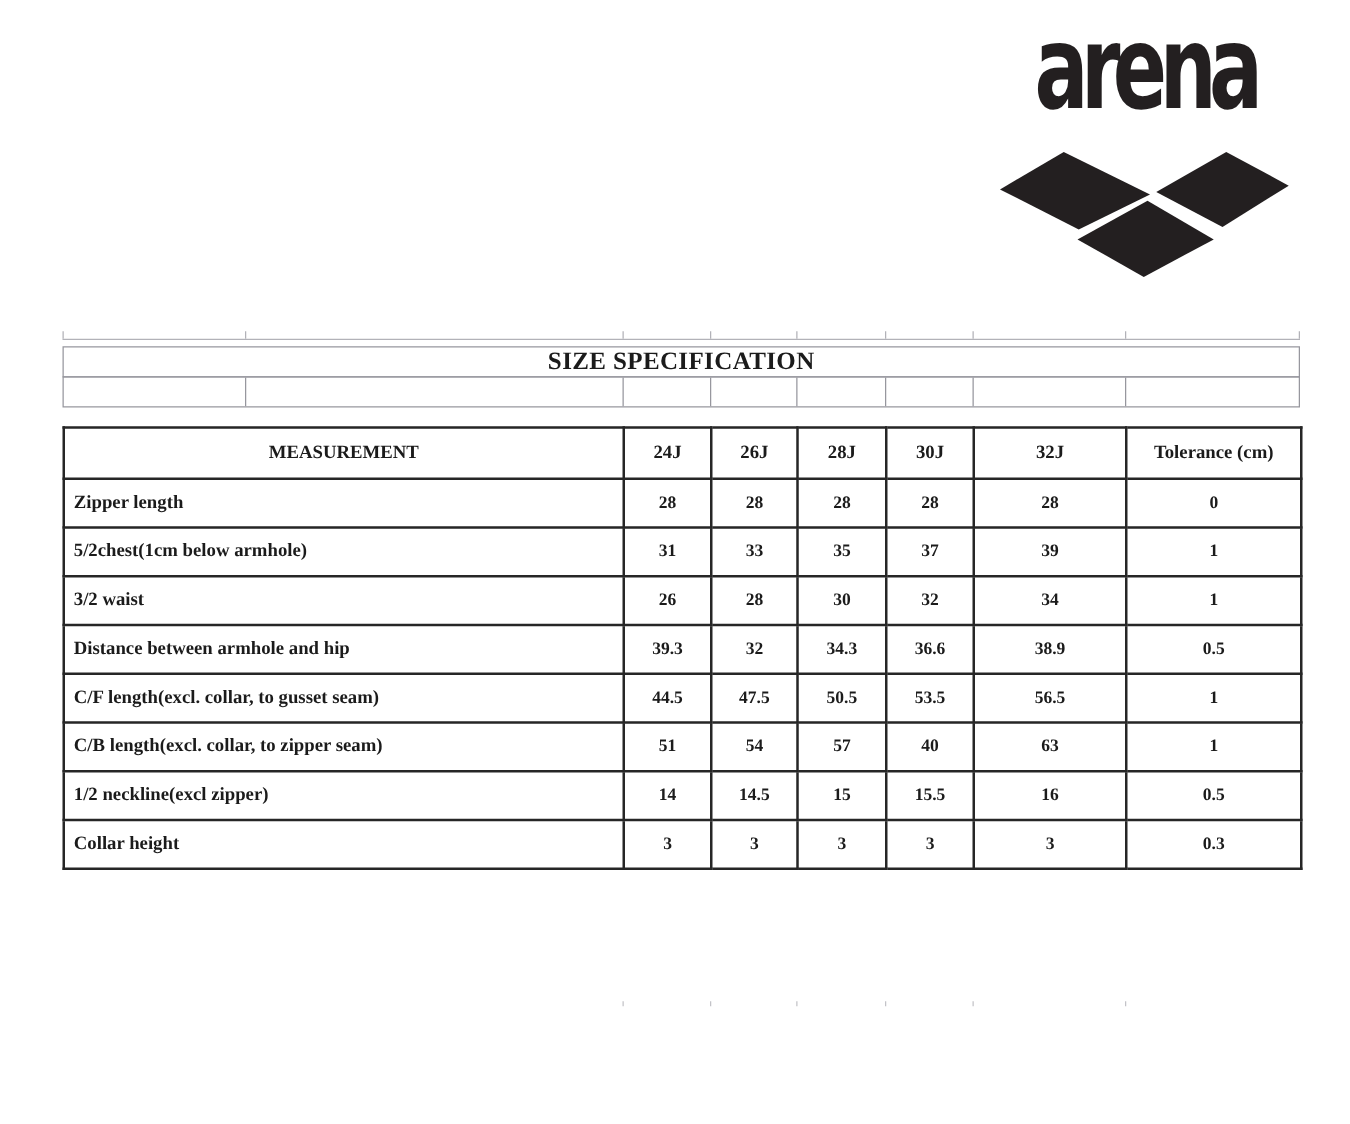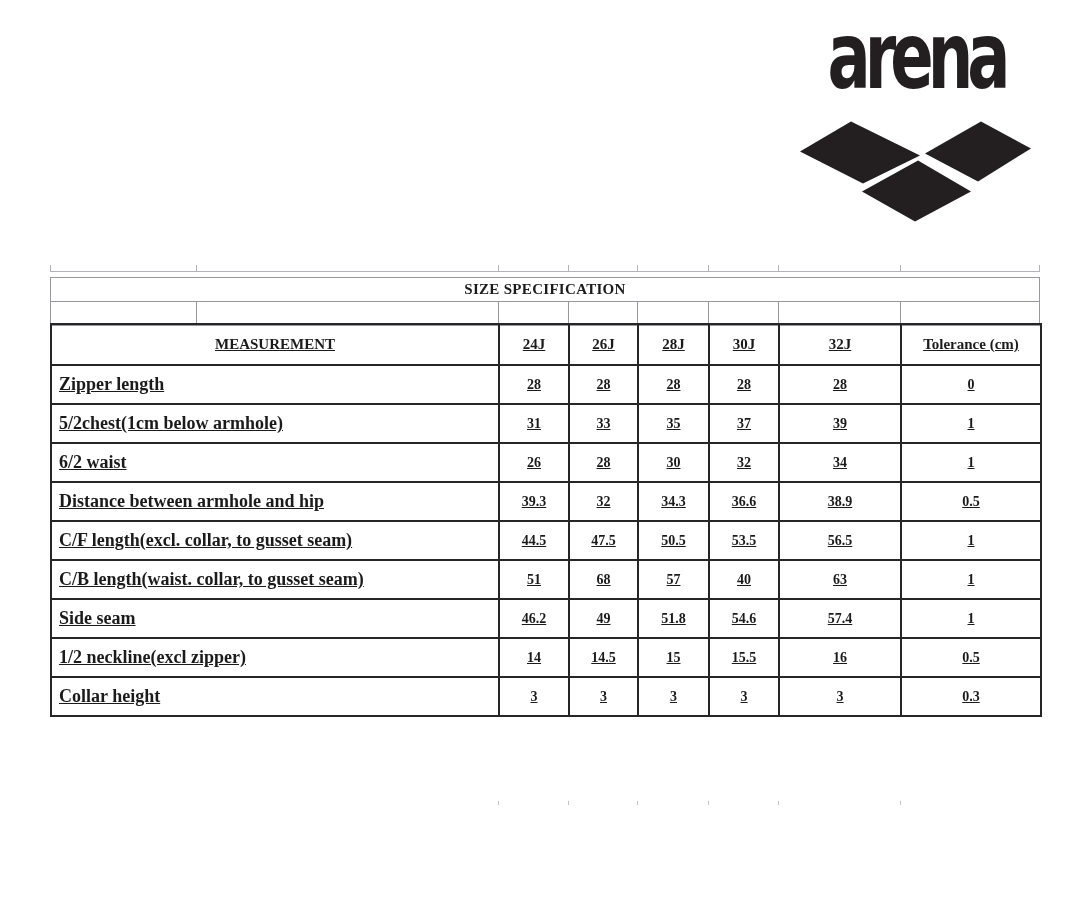--- a/index.html
+++ b/index.html
@@ -45,52 +45,51 @@
   .ruler .tick { position: absolute; bottom: 0; width: 1px; height: 6px; background: #b2b2b8; }
 
   
   .title-row {
     position: absolute;
     left: 50px; top: 277px;
     width: 990px; height: 25px;
     box-sizing: border-box;
     border: 1px solid #97979e;
     display: flex; align-items: center; justify-content: center;
-    font-weight: bold; font-size: 15px; letter-spacing: 0.3px;
+    font-weight: bold; font-size: 20px; letter-spacing: 0.3px;
   }
 
   
   .spacer-row {
     position: absolute;
     left: 50px; top: 301px;
     width: 990px; height: 25px;
     box-sizing: border-box;
     border: 1px solid #97979e;
   }
   .spacer-row .vline { position: absolute; top: 0; width: 1px; height: 100%; background: #97979e; }
 
   
   table.spec {
     position: absolute;
-    left: 50px; top: 323px;
+    left: 50px; top: 341px;
     width: 990px;
     border-collapse: collapse;
     table-layout: fixed;
-    text-decoration: underline;
   }
   table.spec th, table.spec td {
     border: 2px solid #262626;
     font-weight: bold;
     vertical-align: middle;
     overflow: hidden;
     white-space: nowrap;
   }
   table.spec th { height: 37px; font-size: 15px; text-align: center; }
   table.spec td { height: 35px; font-size: 14px; text-align: center; }
-  table.spec td.label { font-size: 18px; text-align: left; padding-left: 7px; }
+  table.spec td.label { font-size: 15px; text-align: left; padding-left: 7px; }
 
   
   .bottom-ticks { position: absolute; left: 50px; top: 801px; width: 990px; height: 5px; }
   .bottom-ticks .tick { position: absolute; top: 0; width: 1px; height: 4px; background: #c3c3c8; }
 </style>
 </head>
 <body>
 
 <div class="page">
 
@@ -161,21 +160,21 @@
         <tr>
           <td class="label">5/2chest(1cm below armhole)</td>
           <td>31</td>
           <td>33</td>
           <td>35</td>
           <td>37</td>
           <td>39</td>
           <td>1</td>
         </tr>
         <tr>
-          <td class="label">6/2 waist</td>
+          <td class="label">3/2 waist</td>
           <td>26</td>
           <td>28</td>
           <td>30</td>
           <td>32</td>
           <td>34</td>
           <td>1</td>
         </tr>
         <tr>
           <td class="label">Distance between armhole and hip</td>
           <td>39.3</td>
@@ -188,35 +187,26 @@
         <tr>
           <td class="label">C/F length(excl. collar, to gusset seam)</td>
           <td>44.5</td>
           <td>47.5</td>
           <td>50.5</td>
           <td>53.5</td>
           <td>56.5</td>
           <td>1</td>
         </tr>
         <tr>
-          <td class="label">C/B length(waist. collar, to gusset seam)</td>
+          <td class="label">C/B length(excl. collar, to zipper seam)</td>
           <td>51</td>
-          <td>68</td>
+          <td>54</td>
           <td>57</td>
           <td>40</td>
           <td>63</td>
-          <td>1</td>
-        </tr>
-        <tr>
-          <td class="label">Side seam</td>
-          <td>46.2</td>
-          <td>49</td>
-          <td>51.8</td>
-          <td>54.6</td>
-          <td>57.4</td>
           <td>1</td>
         </tr>
         <tr>
           <td class="label">1/2 neckline(excl zipper)</td>
           <td>14</td>
           <td>14.5</td>
           <td>15</td>
           <td>15.5</td>
           <td>16</td>
           <td>0.5</td>

